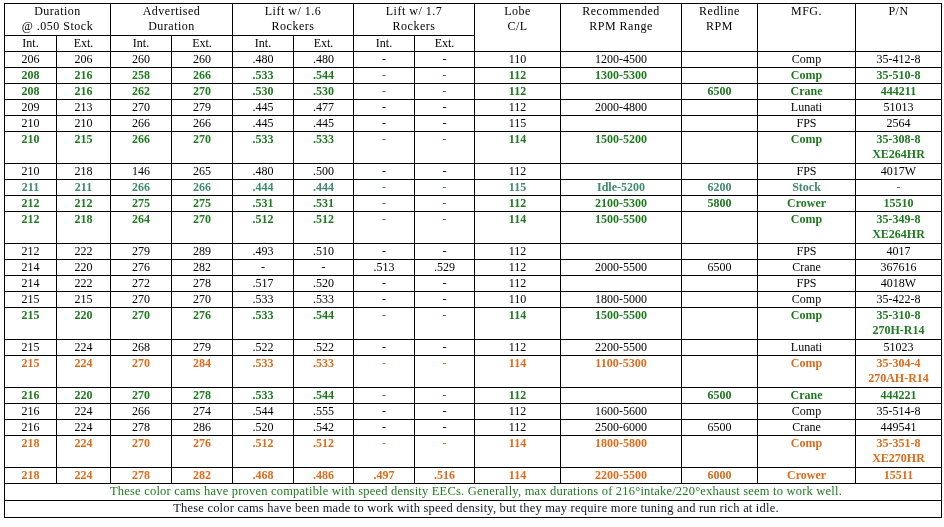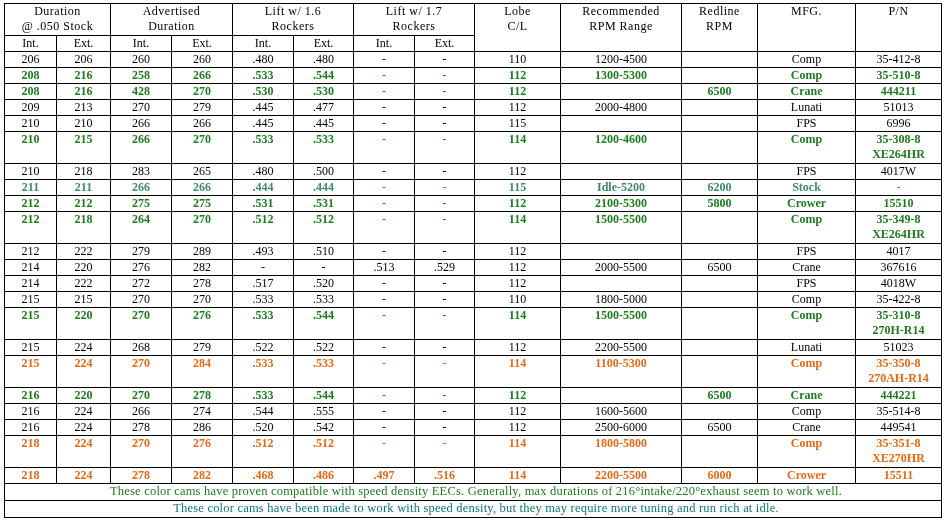--- a/index.html
+++ b/index.html
@@ -15,21 +15,21 @@
   th.sub { height: 15px; font-size: 12px; line-height: 14px; }
   tr.r1 td { height: 15px; }
   tr.r2 td { height: 31px; }
   tr.green td { color: #1e7a1e; font-weight: bold; font-size: 12px; }
   tr.stock td { color: #3e8a6a; font-weight: bold; }
   tr.orange td { color: #e06a1a; font-weight: bold; }
   tr.green td.dash, tr.stock td.dash, tr.orange td.dash { font-weight: normal; }
   td.note { text-align: center; padding-left: 6px !important; font-weight: bold;
             font-size: 12.5px !important; height: 16px; letter-spacing: 0.2px; }
   td.note.g { color: #1e7a1e; }
-  td.note.o { color: #0f766e; }
+  td.note.o { color: #0f172a; }
   .pn2 { display: block; }
 </style>
 </head>
 <body>
 
 <table class="cams">
   <colgroup>
     <col style="width:52px">
       <col style="width:54px">
     <col style="width:61px">
@@ -123,21 +123,21 @@
         <td>1300-5300</td>
         <td></td>
         <td>Comp</td>
         <td>
           <span class="pn2">35-510-8</span>
         </td>
       </tr>
       <tr class="r1 green">
         <td>208</td>
         <td>216</td>
-        <td>428</td>
+        <td>262</td>
         <td>270</td>
         <td>.530</td>
         <td>.530</td>
         <td class="dash">-</td>
         <td class="dash">-</td>
         <td>112</td>
         <td></td>
         <td>6500</td>
         <td>Crane</td>
         <td>
@@ -168,45 +168,45 @@
         <td>266</td>
         <td>.445</td>
         <td>.445</td>
         <td class="dash">-</td>
         <td class="dash">-</td>
         <td>115</td>
         <td></td>
         <td></td>
         <td>FPS</td>
         <td>
-          <span class="pn2">6996</span>
+          <span class="pn2">2564</span>
         </td>
       </tr>
       <tr class="r2 green">
         <td>210</td>
         <td>215</td>
         <td>266</td>
         <td>270</td>
         <td>.533</td>
         <td>.533</td>
         <td class="dash">-</td>
         <td class="dash">-</td>
         <td>114</td>
-        <td>1200-4600</td>
+        <td>1500-5200</td>
         <td></td>
         <td>Comp</td>
         <td>
           <span class="pn2">35-308-8</span>
           <span class="pn2">XE264HR</span>
         </td>
       </tr>
       <tr class="r1 ">
         <td>210</td>
         <td>218</td>
-        <td>283</td>
+        <td>146</td>
         <td>265</td>
         <td>.480</td>
         <td>.500</td>
         <td class="dash">-</td>
         <td class="dash">-</td>
         <td>112</td>
         <td></td>
         <td></td>
         <td>FPS</td>
         <td>
@@ -375,21 +375,21 @@
         <td>284</td>
         <td>.533</td>
         <td>.533</td>
         <td class="dash">-</td>
         <td class="dash">-</td>
         <td>114</td>
         <td>1100-5300</td>
         <td></td>
         <td>Comp</td>
         <td>
-          <span class="pn2">35-350-8</span>
+          <span class="pn2">35-304-4</span>
           <span class="pn2">270AH-R14</span>
         </td>
       </tr>
       <tr class="r1 green">
         <td>216</td>
         <td>220</td>
         <td>270</td>
         <td>278</td>
         <td>.533</td>
         <td>.544</td>

